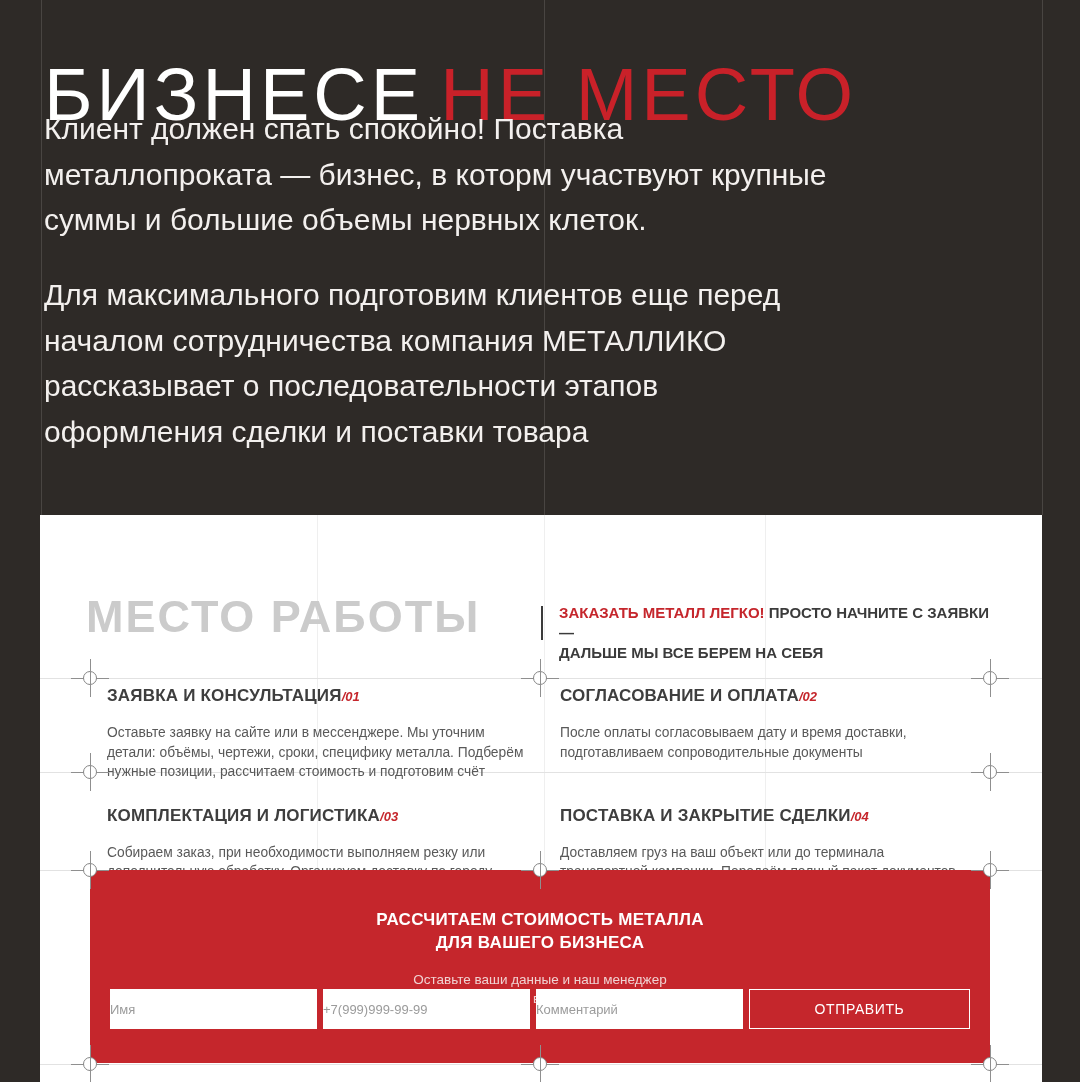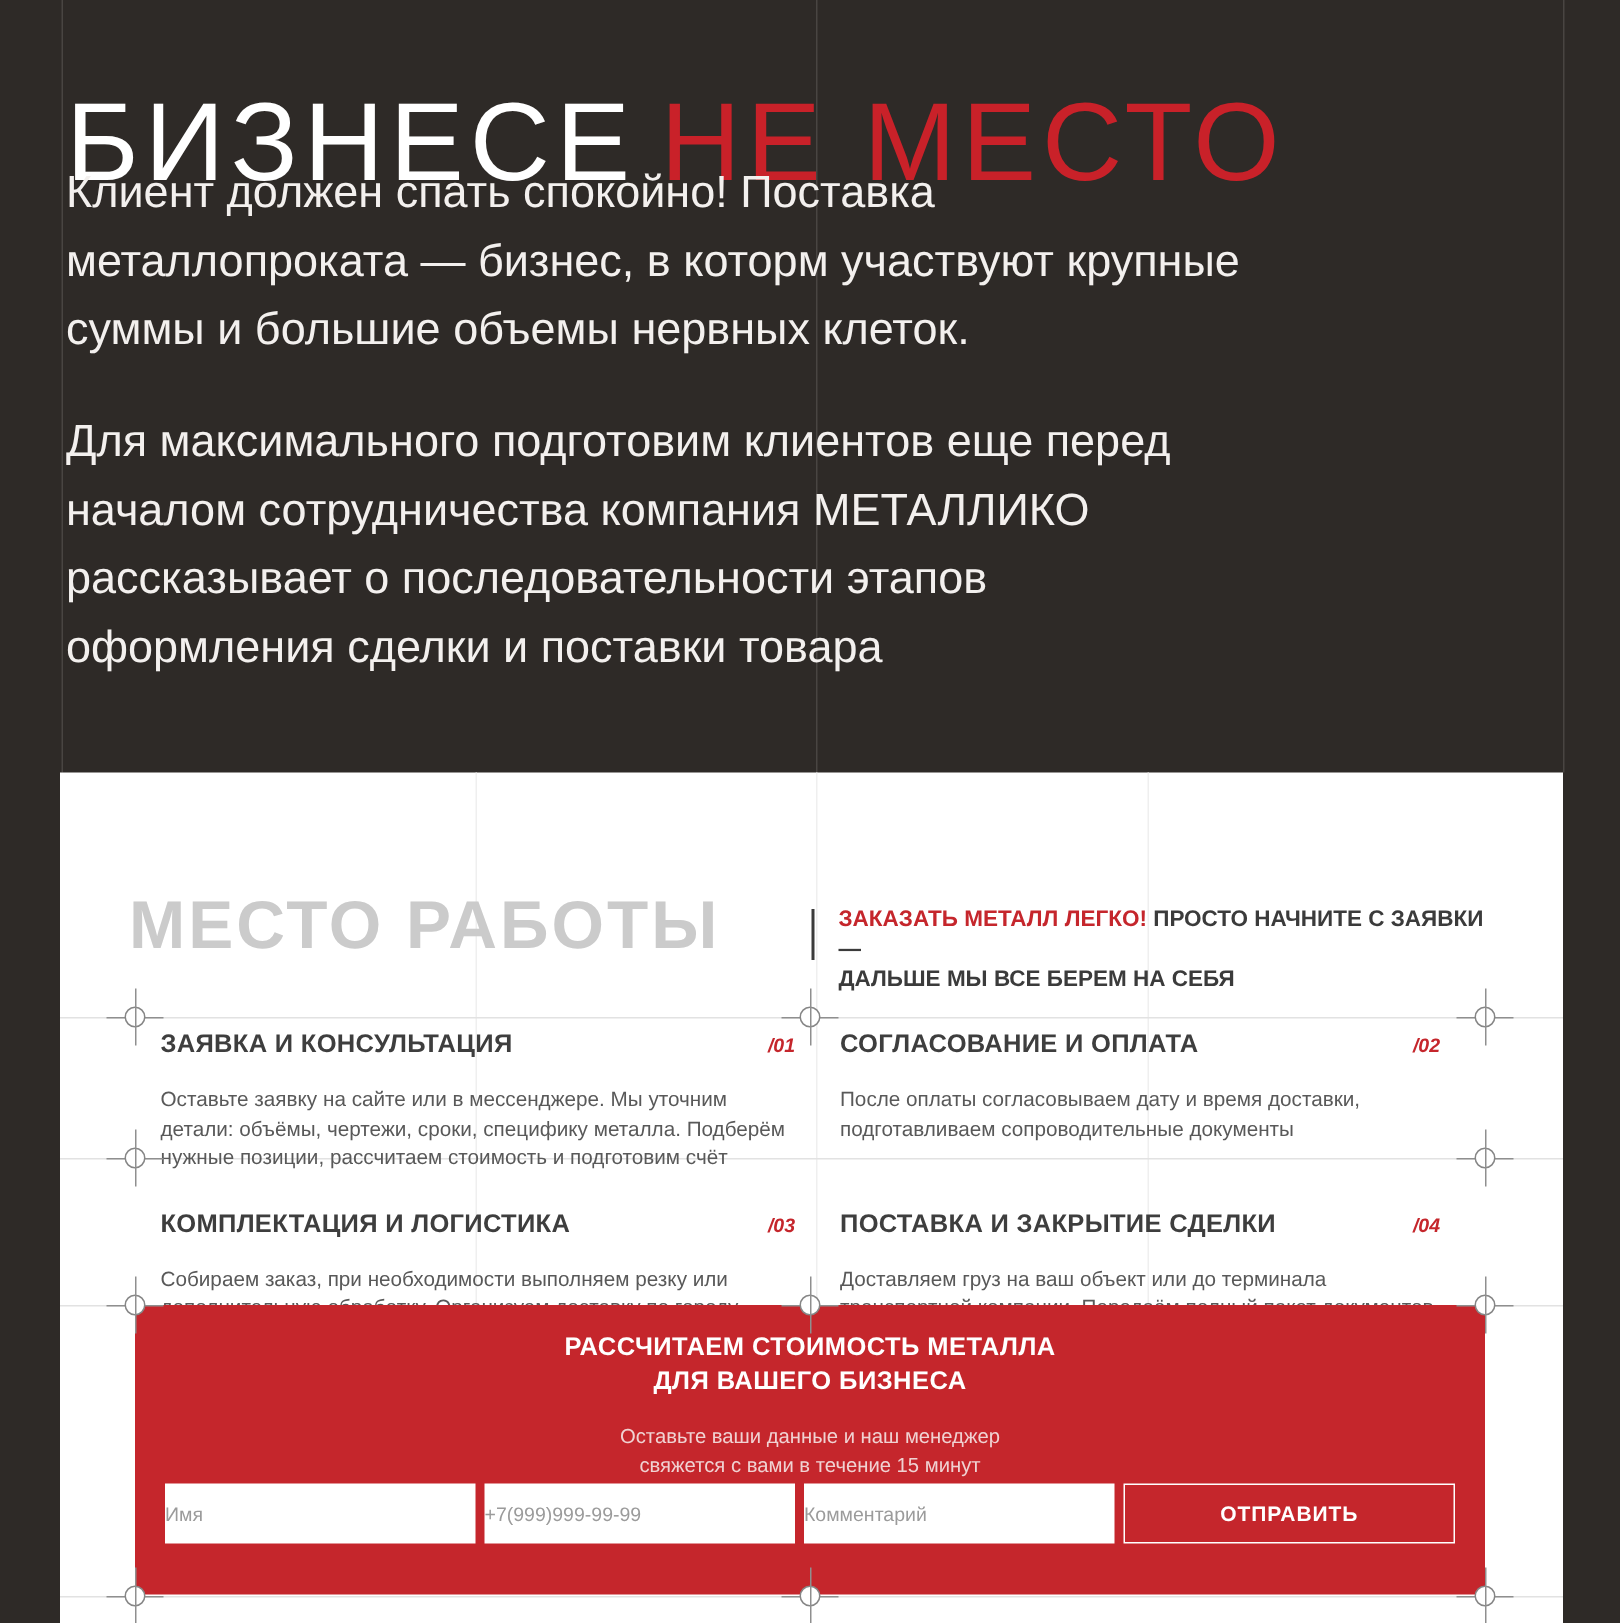--- a/index.html
+++ b/index.html
@@ -34,35 +34,35 @@
   
   .mark{position:absolute;width:38px;height:38px;margin:-19px 0 0 -19px;pointer-events:none;}
   .mark::before{content:"";position:absolute;left:0;right:0;top:50%;height:1px;background:#8f8f8f;}
   .mark::after{content:"";position:absolute;top:0;bottom:0;left:50%;width:1px;background:#8f8f8f;}
   .mark .c{position:absolute;left:50%;top:50%;width:14px;height:14px;border:1.5px solid #868686;
     border-radius:50%;background:#fff;transform:translate(-50%,-50%);}
 
   
   .steps{position:absolute;left:67px;top:171px;display:grid;grid-template-columns:423px 400px;
     column-gap:30px;row-gap:24px;}
-  .step-head{display:flex;justify-content:space-between;align-items:flex-start;}
+  .step-head{display:flex;align-items:flex-start;}
   .step-title{font-size:17px;font-weight:700;color:#3e3e3e;letter-spacing:.2px;}
   .step-num{font-size:13px;font-weight:700;font-style:italic;padding-top:3px;}
   .step-text{margin-top:17px;font-size:13.8px;line-height:19.5px;color:#595959;}
 
   
   .redblock{position:absolute;left:50px;top:355px;width:900px;height:193px;}
   .form-title{padding-top:16px;text-align:center;color:#ffffff;font-size:17px;font-weight:700;
-    line-height:23px;letter-spacing:.3px;}
+    line-height:23px;letter-spacing:.3px;margin-top:22px;}
   .form-sub{margin-top:16px;text-align:center;color:#f0d2d2;font-size:13.5px;line-height:19px;}
   .form-row{position:absolute;left:20px;top:119px;width:860px;height:40px;display:flex;gap:6px;}
   .form-row input{flex:1;min-width:0;border:none;background:#ffffff;font-size:13px;color:#333;
     padding:0 0;outline:none;}
   .form-row input::placeholder{color:#9b9b9b;}
-  .submit-btn{flex:1;border:1px solid #ffffff;color:#ffffff;font-size:14px;font-weight:700;
+  .submit-btn{flex:1;border:1px solid #ffffff;color:#ffffff;font-size:14px;font-weight:400;
     letter-spacing:.6px;cursor:pointer;}
 </style>
 </head>
 <body>
 
 <div class="page">
 
   <section>
     <div class="vguide-dark vg1"></div>
     <div class="vguide-dark vg2"></div>

